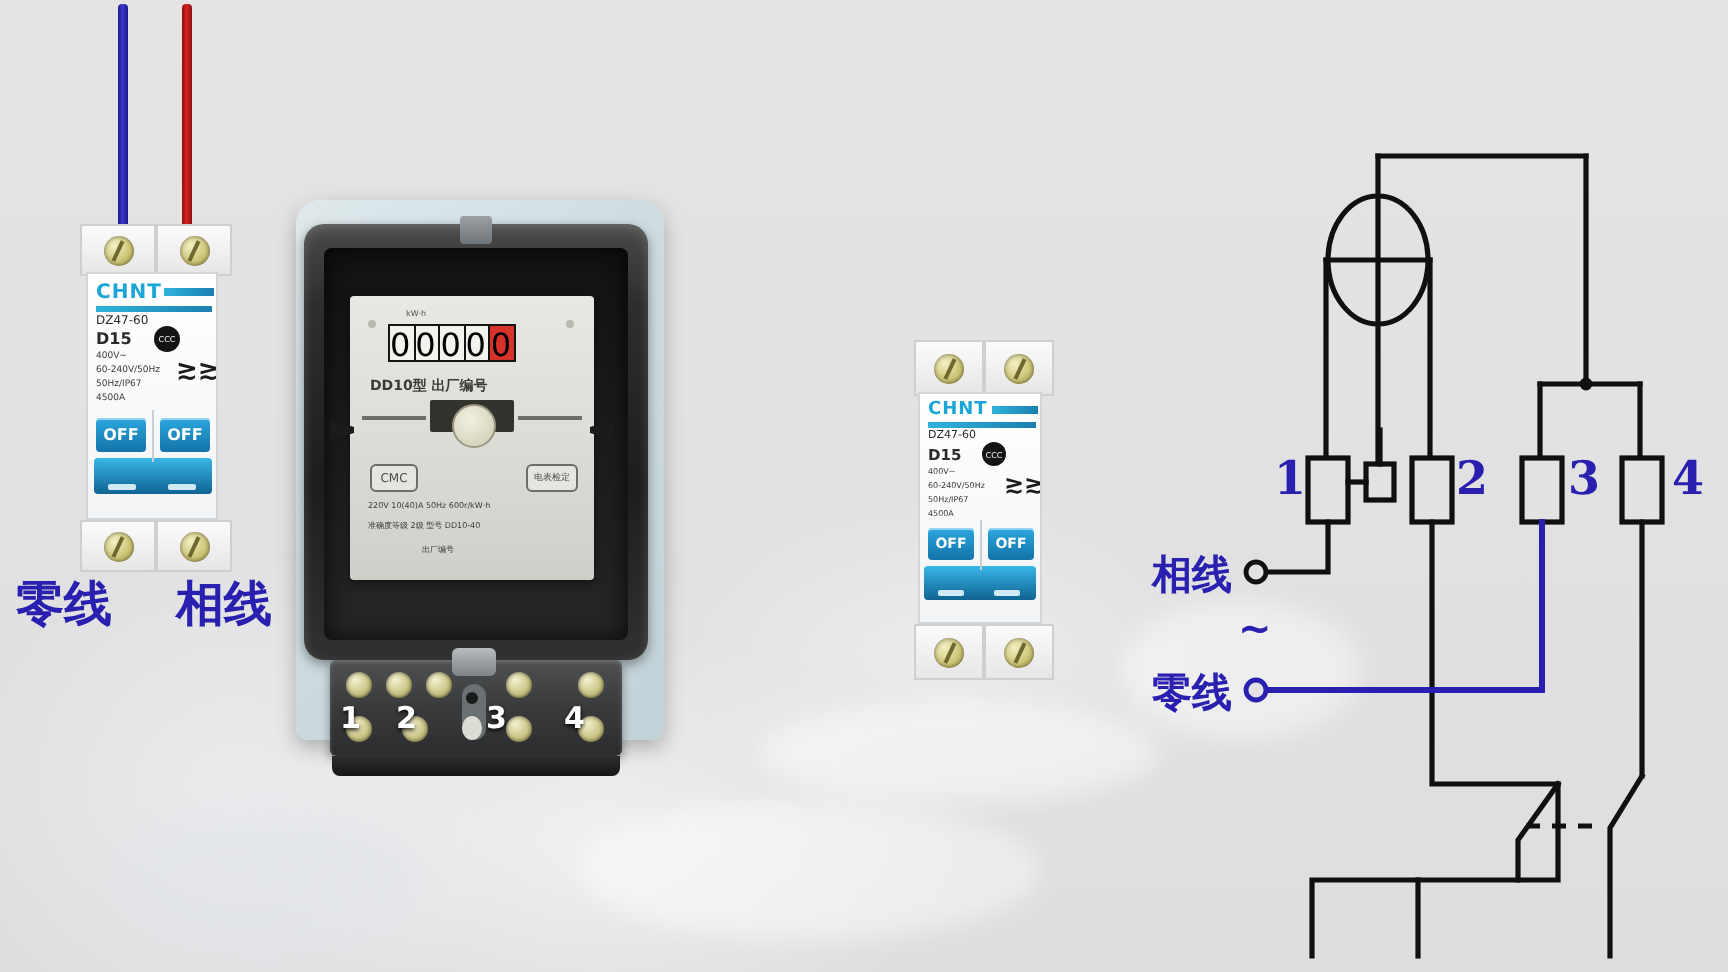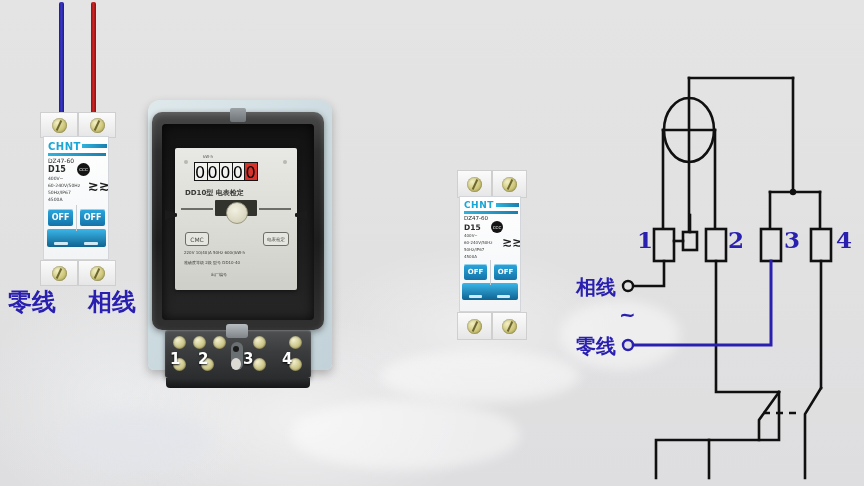--- a/index.html
+++ b/index.html
@@ -168,21 +168,21 @@
     <div class="counter" style="left:19px;top:14px;width:62px;height:17px;">
       <div class="d">0</div>
       <div class="d">0</div>
       <div class="d">0</div>
       <div class="d">0</div>
       <div class="dr">0</div>
     </div>
     <div class="abs" style="left:9px;top:12px;width:4px;height:4px;border-radius:50%;background:#b9b9b2;"></div>
     <div class="abs" style="left:108px;top:12px;width:4px;height:4px;border-radius:50%;background:#b9b9b2;"></div>
 
-    <div class="facetxt" style="left:10px;top:40px;font-size:7px;font-weight:bold;">DD10型 电表检定</div>
+    <div class="facetxt" style="left:10px;top:40px;font-size:7px;font-weight:bold;">DD10型 出厂编号</div>
 
     <div class="facebar abs" style="left:6px;top:60px;width:32px;height:2px;"></div>
     <div class="facebar abs" style="left:84px;top:60px;width:32px;height:2px;"></div>
     <div class="abs" style="left:40px;top:52px;width:42px;height:16px;background:#33332e;border-radius:1px;"></div>
     <div class="disc" style="left:51px;top:54px;width:20px;height:20px;"></div>
 
     <div class="badge" style="left:10px;top:84px;width:22px;height:12px;font-size:6px;">CMC</div>
     <div class="badge" style="left:88px;top:84px;width:24px;height:12px;font-size:4.5px;">电表检定</div>
 
     <div class="facetxt" style="left:9px;top:102px;font-size:4px;">220V   10(40)A   50Hz   600r/kW·h</div>

